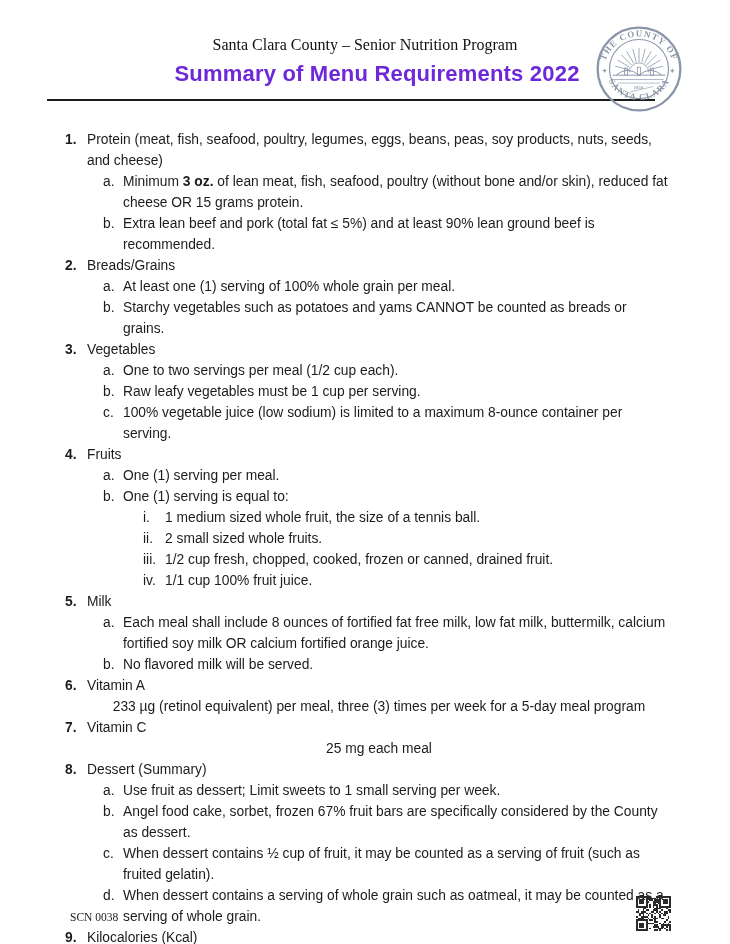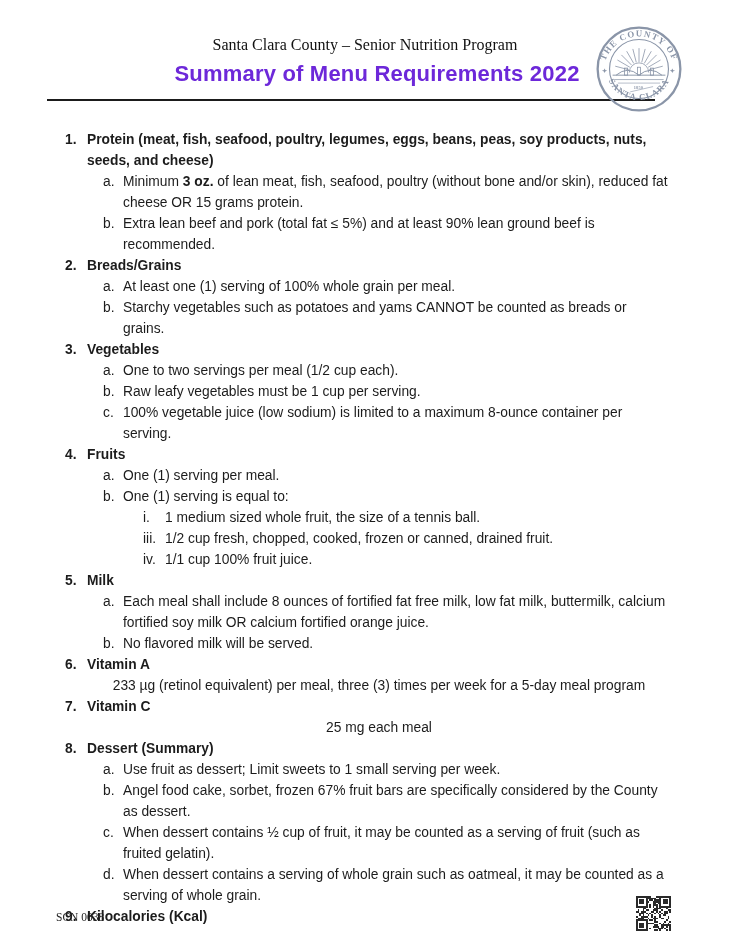--- a/index.html
+++ b/index.html
@@ -41,28 +41,28 @@
   }
   
   .content{
     position:absolute;top:129px;left:65px;width:606px;
     font-size:13.8px;line-height:21px;
   }
   .row{display:flex;align-items:flex-start;}
   .row .num{flex:0 0 22px;font-weight:700;}
   .row .lab{flex:0 0 20px;}
   .row .txt{flex:1 1 auto;}
-  .row.head .txt{font-weight:700;}
+  .row.head .txt{font-weight:400;}
   .row.li-letter{margin-left:38px;}
   .row.li-roman{margin-left:78px;}
   .row.li-roman .lab{flex:0 0 22px;}
   .row.li-plain{margin-left:22px;text-align:center;}
   
   .doc-code{
-    position:absolute;top:911px;left:56px;
+    position:absolute;top:911px;left:70px;
     font-family:"Liberation Serif","DejaVu Serif",serif;
     font-size:11.5px;color:#222;
   }
   .qr{
     position:absolute;top:896px;left:636px;width:35px;height:35px;
   }
 </style>
 </head>
 <body>
 
@@ -176,20 +176,24 @@
           <span class="lab">a.</span>
           <span class="txt">One (1) serving per meal.</span>
         </div>
         <div class="row li-letter">
           <span class="lab">b.</span>
           <span class="txt">One (1) serving is equal to:</span>
         </div>
         <div class="row li-roman">
           <span class="lab">i.</span>
           <span class="txt">1 medium sized whole fruit, the size of a tennis ball.</span>
+        </div>
+        <div class="row li-roman">
+          <span class="lab">ii.</span>
+          <span class="txt">2 small sized whole fruits.</span>
         </div>
         <div class="row li-roman">
           <span class="lab">iii.</span>
           <span class="txt">1/2 cup fresh, chopped, cooked, frozen or canned, drained fruit.</span>
         </div>
         <div class="row li-roman">
           <span class="lab">iv.</span>
           <span class="txt">1/1 cup 100% fruit juice.</span>
         </div>
       </section>

